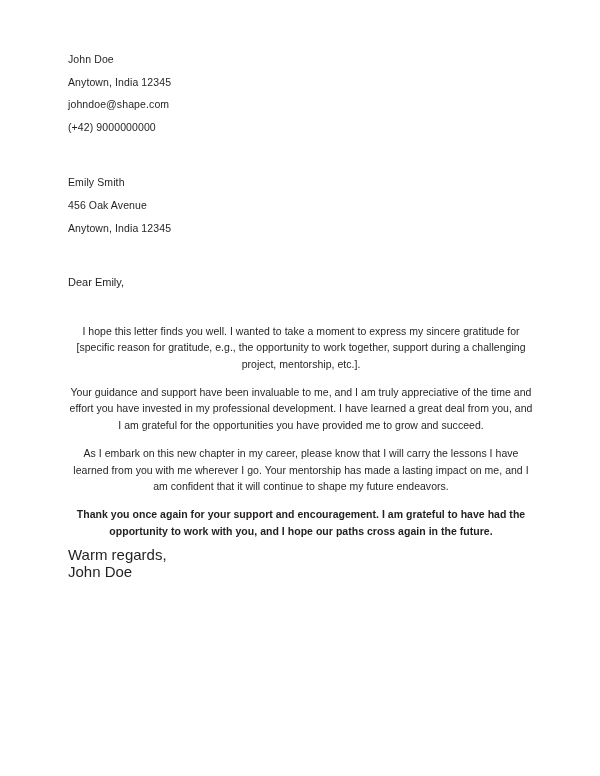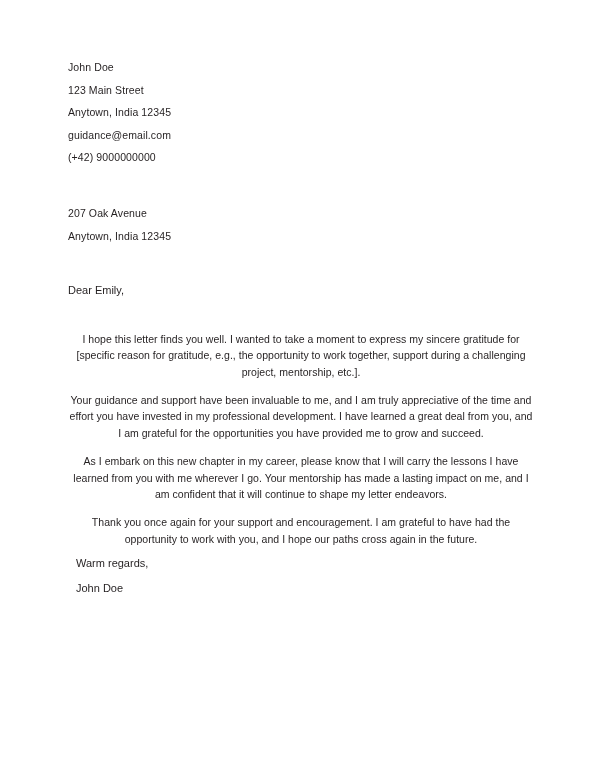--- a/index.html
+++ b/index.html
@@ -18,21 +18,21 @@
     position: relative;
     width: 600px;
     height: 776px;
     background: #ffffff;
     box-sizing: border-box;
     overflow: hidden;
   }
   .content {
     position: absolute;
     left: 68px;
-    top: 56px;
+    top: 48px;
     width: 466px;
   }
   
   .addr-block {
     margin: 0;
   }
   .addr-line {
     font-size: 10.5px;
     line-height: 22.6px;
     letter-spacing: 0.01em;
@@ -57,58 +57,59 @@
   
   .para {
     font-size: 10.5px;
     line-height: 16.4px;
     margin: 0 0 12px 0;
     text-align: center;
     letter-spacing: 0.003em;
   }
   .para:last-child {
     margin-bottom: 8px;
+    font-weight: bold;
   }
   .signoff {
-    font-size: 11px;
+    font-size: 15px;
     line-height: 16.4px;
-    margin: 8px;
+    margin: 0;
   }
 </style>
 </head>
 <body>
 
 <div class="page">
   <div class="content">
 
     <div class="addr-block sender-block">
       <div class="addr-line">John Doe</div>
-      <div class="addr-line">123 Main Street</div>
       <div class="addr-line">Anytown, India 12345</div>
-      <div class="addr-line">guidance@email.com</div>
+      <div class="addr-line">johndoe@shape.com</div>
       <div class="addr-line">(+42) 9000000000</div>
     </div>
 
     <div class="spacer-sender-date"></div>
 
     <div class="addr-block">
-      <div class="addr-line">207 Oak Avenue</div>
+      <div class="addr-line">Emily Smith</div>
+      <div class="addr-line">456 Oak Avenue</div>
       <div class="addr-line">Anytown, India 12345</div>
     </div>
 
     <div class="spacer-date-salutation"></div>
 
     <div class="salutation">Dear Emily,</div>
 
     <div class="spacer-salutation-body"></div>
 
     <div class="body">
       <p class="para">I hope this letter finds you well. I wanted to take a moment to express my sincere gratitude for [specific reason for gratitude, e.g., the opportunity to work together, support during a challenging project, mentorship, etc.].</p>
       <p class="para">Your guidance and support have been invaluable to me, and I am truly appreciative of the time and effort you have invested in my professional development. I have learned a great deal from you, and I am grateful for the opportunities you have provided me to grow and succeed.</p>
-      <p class="para">As I embark on this new chapter in my career, please know that I will carry the lessons I have learned from you with me wherever I go. Your mentorship has made a lasting impact on me, and I am confident that it will continue to shape my letter endeavors.</p>
+      <p class="para">As I embark on this new chapter in my career, please know that I will carry the lessons I have learned from you with me wherever I go. Your mentorship has made a lasting impact on me, and I am confident that it will continue to shape my future endeavors.</p>
       <p class="para">Thank you once again for your support and encouragement. I am grateful to have had the opportunity to work with you, and I hope our paths cross again in the future.</p>
     </div>
 
     <div class="signoff-block">
       <div class="signoff">Warm regards,</div>
       <div class="signoff">John Doe</div>
     </div>
 
   </div>
 </div>

